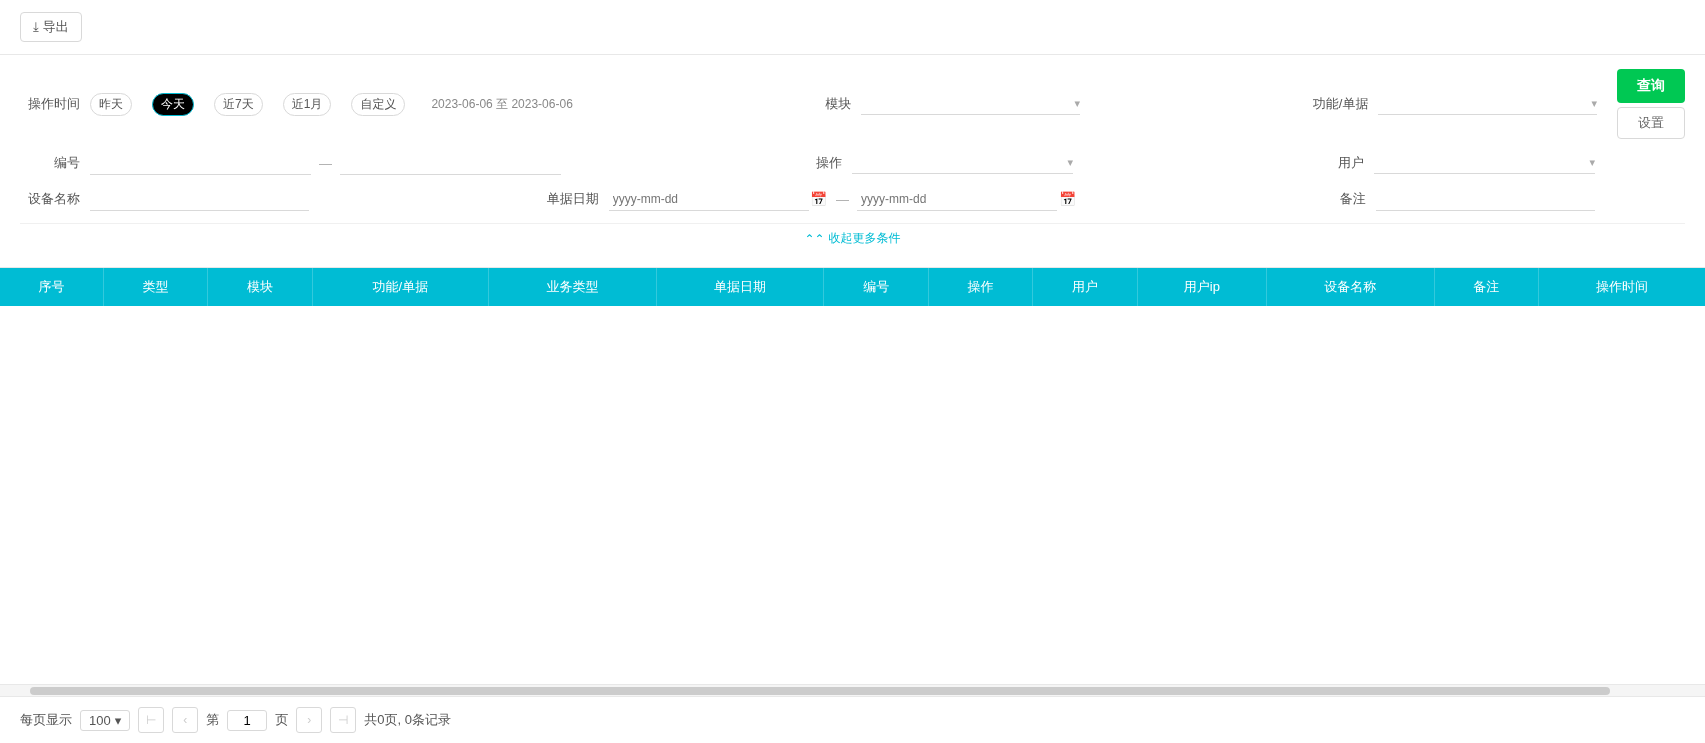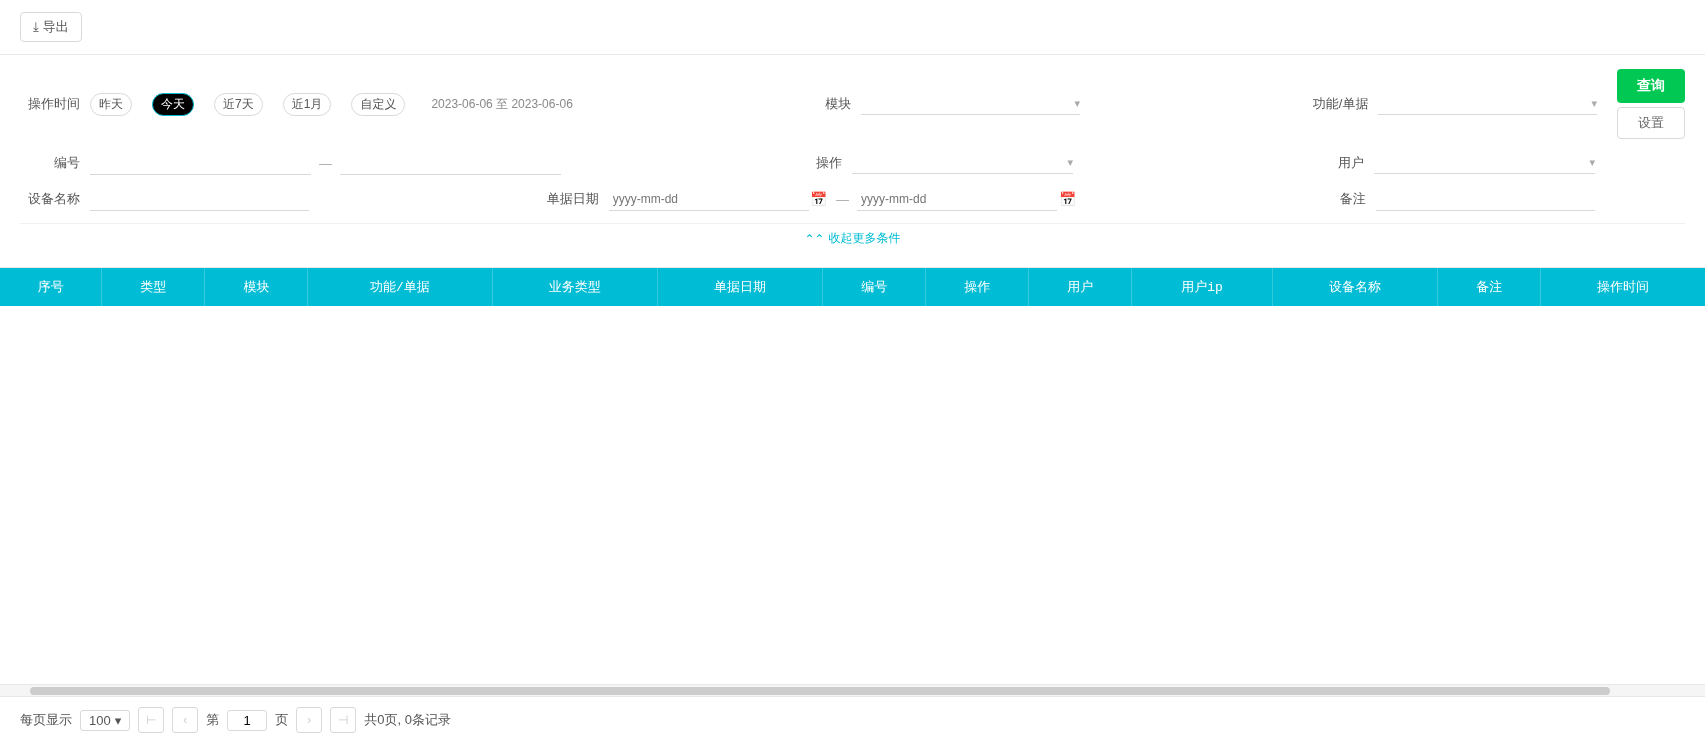--- a/index.html
+++ b/index.html
@@ -114,21 +114,20 @@
     }
 
     table {
       width: 100%;
       border-collapse: collapse;
       min-width: 1200px;
     }
 
     thead tr {
       background: #00bcd4;
-      font-family: Liberation Mono, monospace;
     }
 
     thead th {
       color: #fff;
       padding: 10px 8px;
       text-align: center;
       font-size: 13px;
       font-weight: normal;
       border-right: 1px solid rgba(255,255,255,0.2);
       white-space: nowrap;

